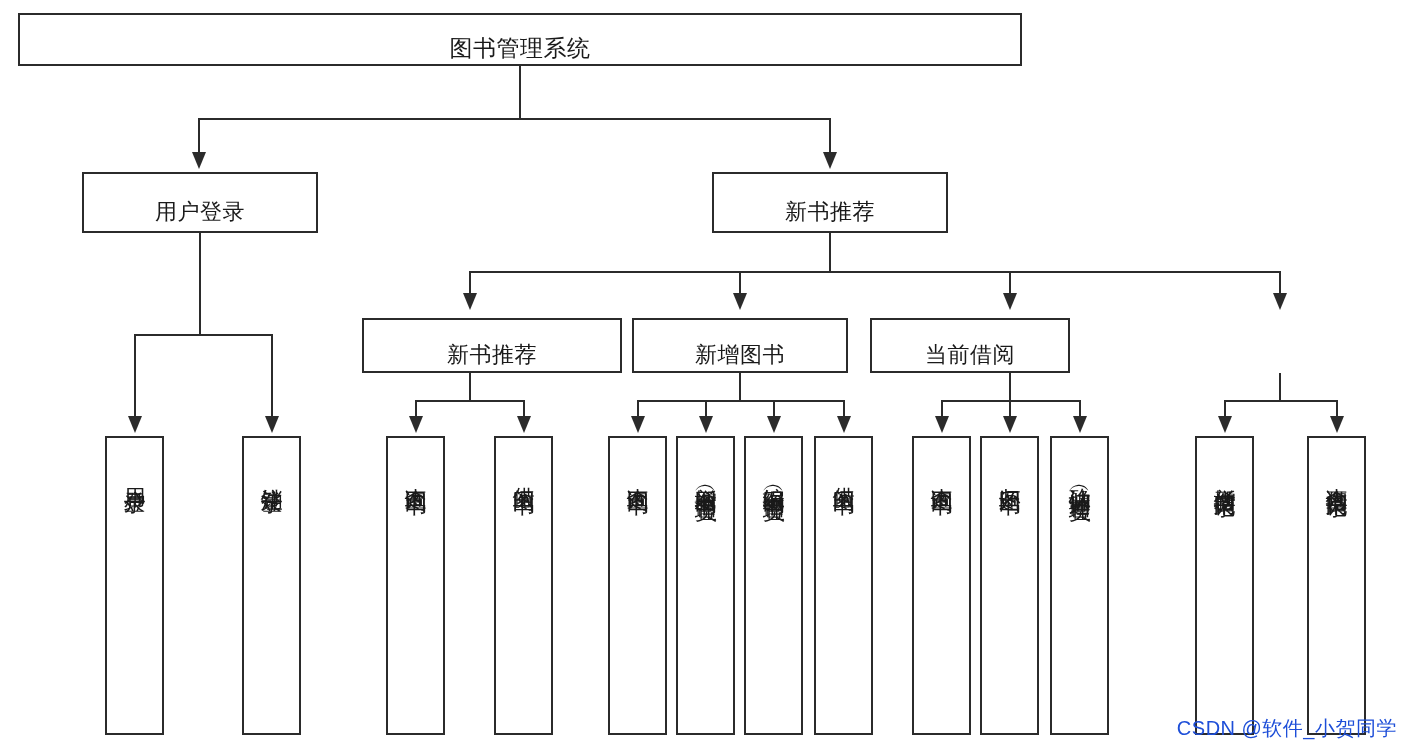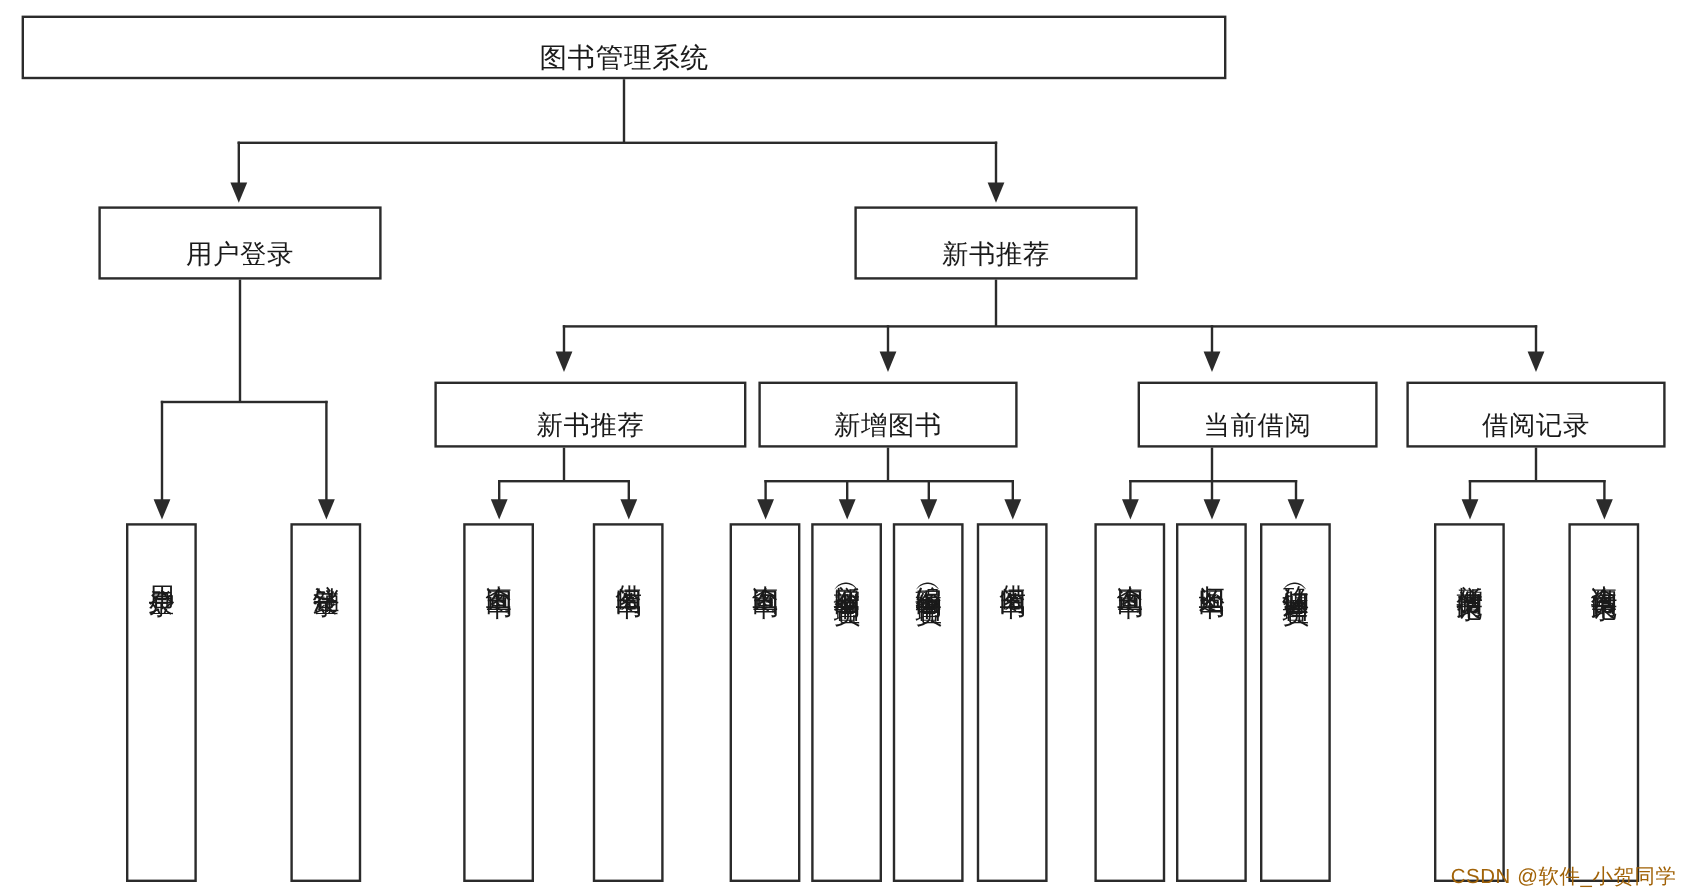--- a/index.html
+++ b/index.html
@@ -70,22 +70,22 @@
     height: 0;
     border-left: 7px solid transparent;
     border-right: 7px solid transparent;
     border-top: 17px solid #2b2b2b;
   }
   
   #watermark {
     position: absolute;
     right: 8px;
     bottom: 5px;
-    font-size: 17px;
-    color: #a16207;
+    font-size: 20px;
+    color: #1d4ed8;
     letter-spacing: 0.5px;
     white-space: nowrap;
     user-select: none;
   }
 </style>
 </head>
 <body>
 
 <div id="canvas">
 
@@ -126,25 +126,22 @@
   <div class="arrow" style="left:1003px; top:293px;"></div>
   <div class="edge vline" style="left:1279px; top:271px; width:2px; height:24px;"></div>
   <div class="arrow" style="left:1273px; top:293px;"></div>
 
   <div class="node h" style="left:362px; top:318px; width:260px; height:55px;">
     <span class="label">新书推荐</span>
   </div>
   <div class="node h" style="left:632px; top:318px; width:216px; height:55px;">
     <span class="label">新增图书</span>
   </div>
-  <div class="node h" style="left:948px; top:318px; width:200px; height:55px;">
+  <div class="node h" style="left:870px; top:318px; width:200px; height:55px;">
     <span class="label">当前借阅</span>
-  </div>
-  <div class="node h" style="left:1172px; top:318px; width:216px; height:55px;">
-    <span class="label">借阅记录</span>
   </div>
 
   <div class="edge vline" style="left:469px; top:373px; width:2px; height:28px;"></div>
   <div class="edge hline" style="left:415px; top:400px; width:110px; height:2px;"></div>
   <div class="edge vline" style="left:415px; top:400px; width:2px; height:18px;"></div>
   <div class="arrow" style="left:409px; top:416px;"></div>
   <div class="edge vline" style="left:523px; top:400px; width:2px; height:18px;"></div>
   <div class="arrow" style="left:517px; top:416px;"></div>
 
   <div class="edge vline" style="left:739px; top:373px; width:2px; height:28px;"></div>

